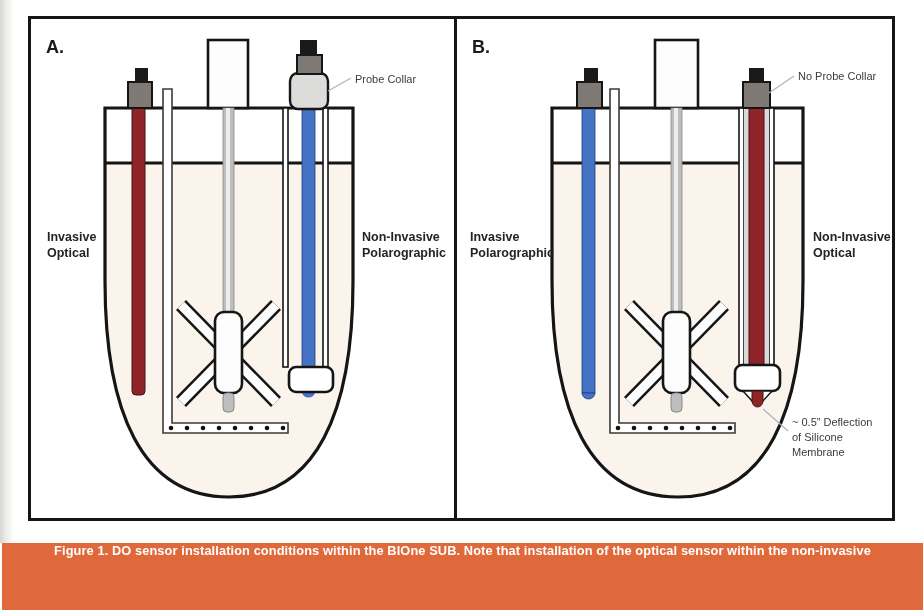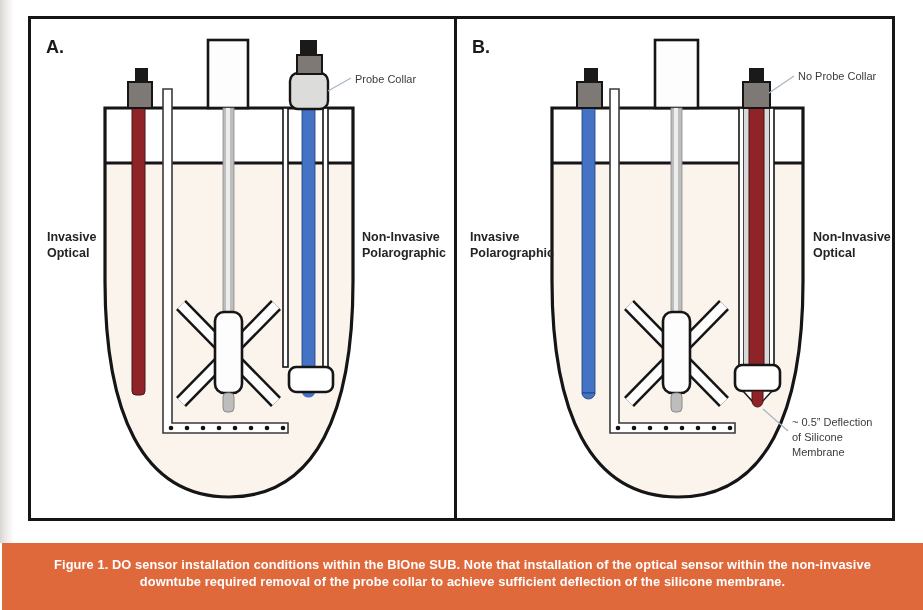--- a/index.html
+++ b/index.html
@@ -29,21 +29,21 @@
   .ptr{stroke:var(--pointer-line,#a9b6c6);stroke-width:1.3;}
 
   .panel-title{font:700 18px "Liberation Sans",sans-serif;fill:#1a1a1a;}
   .lbl-bold{font:700 12.5px "Liberation Sans",sans-serif;fill:#242424;}
   .lbl-note{font:400 11px "Liberation Sans",sans-serif;fill:#3c3c3c;}
 
   #caption-bar{
     position:absolute;left:2px;top:543px;width:921px;height:67px;
     background:var(--caption-bg,#e0693c);
     color:var(--caption-text,#ffffff);
-    text-align:center;box-sizing:border-box;padding-top:14px;
+    text-align:center;box-sizing:border-box;
   }
   #caption-bar .cap-line{
     display:block;font-weight:700;font-size:12.8px;line-height:16.5px;
     letter-spacing:0.1px;
   }
 </style>
 </head>
 <body>
 
 <div id="stage">
@@ -184,15 +184,14 @@
 
       <text x="13" y="222" class="lbl-bold">Invasive</text>
       <text x="13" y="238" class="lbl-bold">Polarographic</text>
       <text x="356" y="222" class="lbl-bold">Non-Invasive</text>
       <text x="356" y="238" class="lbl-bold">Optical</text>
     </svg>
   </div>
 
   <div id="caption-bar">
     <span class="cap-line">Figure 1. DO sensor installation conditions within the BIOne SUB. Note that installation of the optical sensor within the non-invasive</span>
-    <span class="cap-line">downtube required removal of the probe collar to achieve sufficient deflection of the silicone membrane.</span>
   </div>
 </div>
 
 </body></html>

